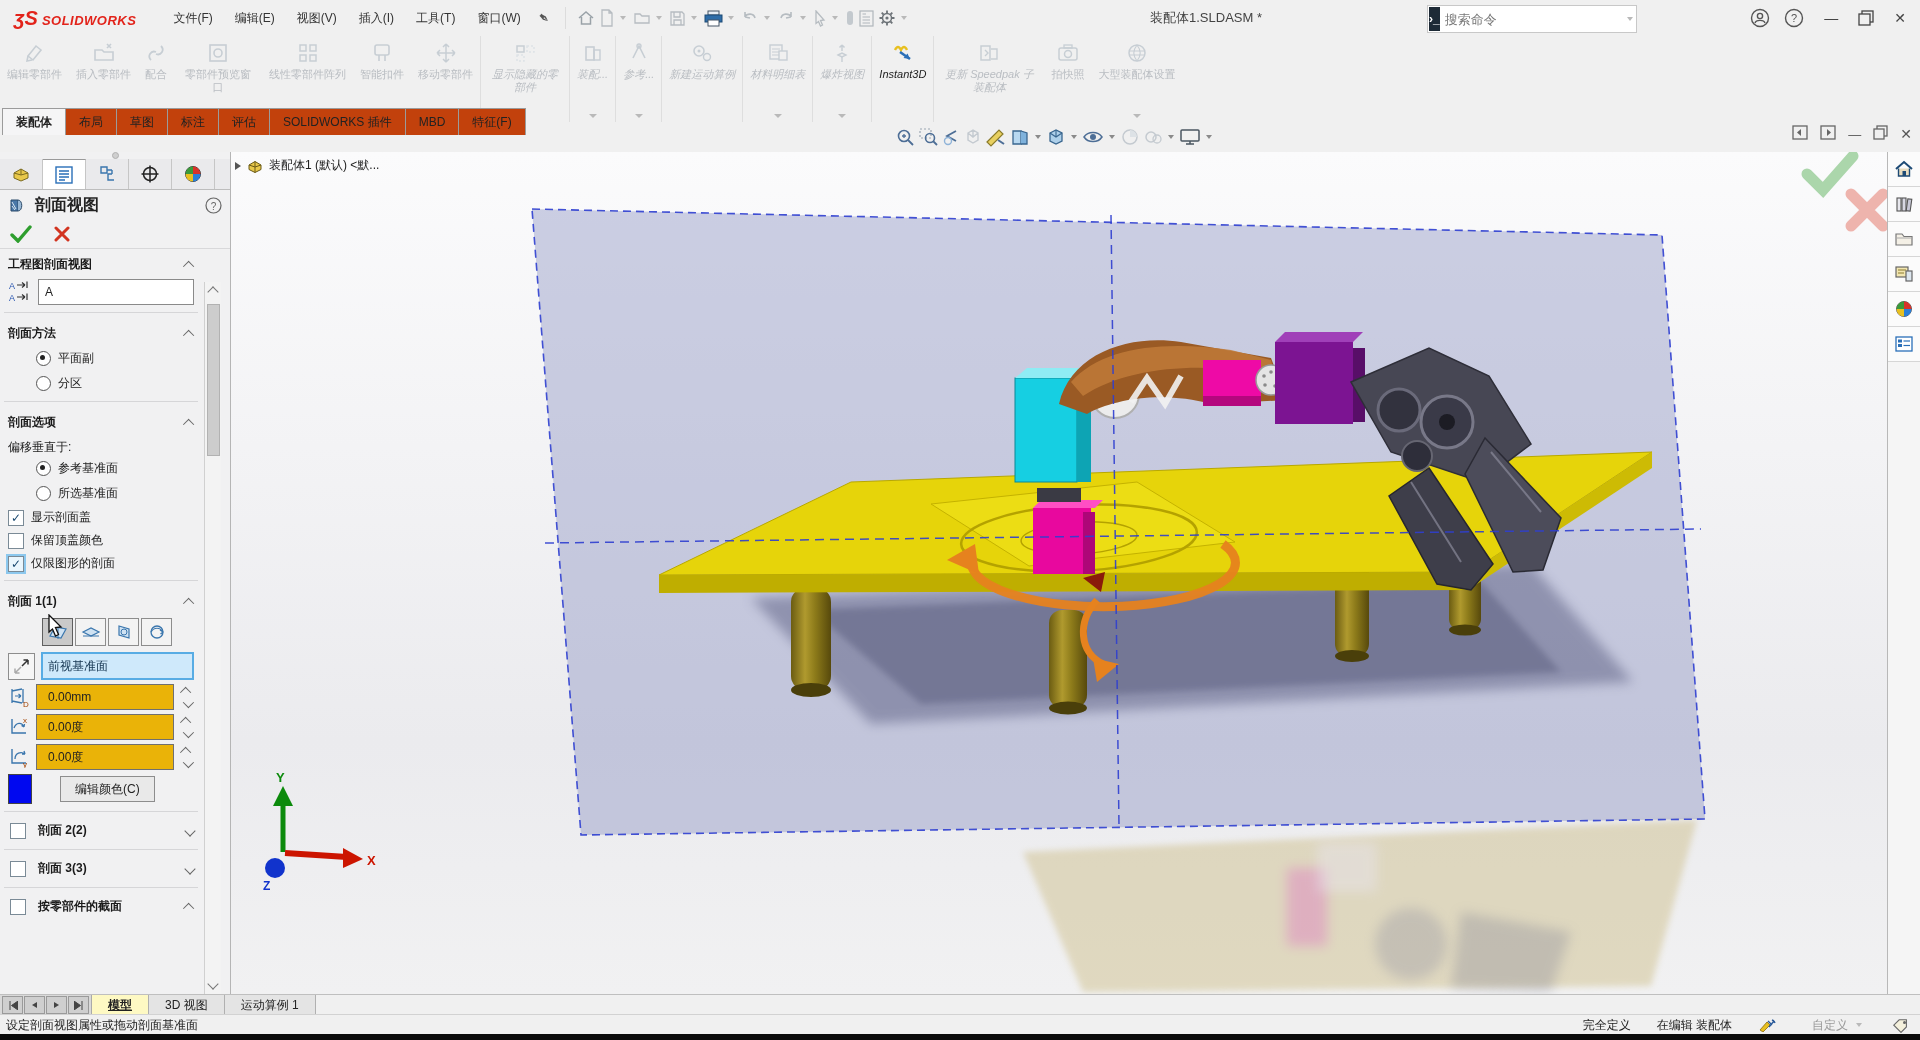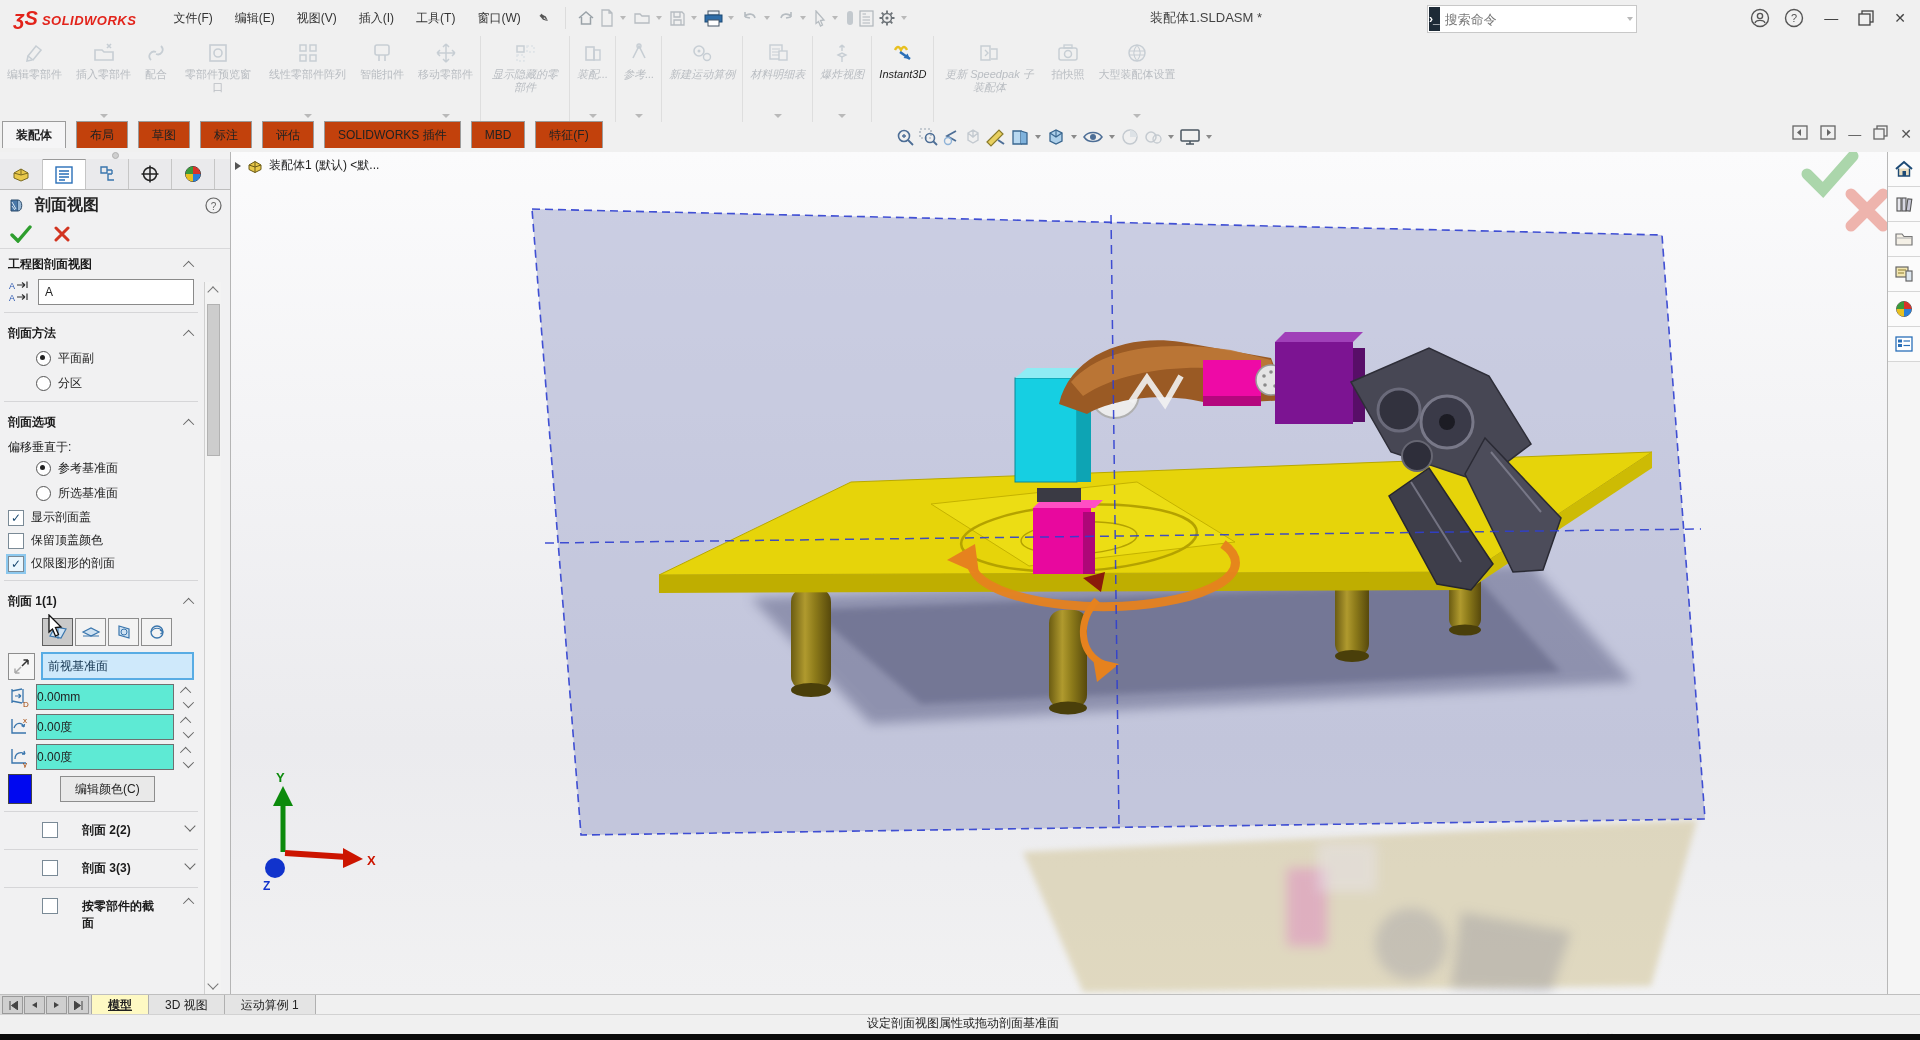--- a/index.html
+++ b/index.html
@@ -30,21 +30,21 @@
   .rbtn{display:flex;flex-direction:column;align-items:center;justify-content:flex-start;padding:6px 7px 2px 7px;text-align:center;color:#b9bdc2;line-height:13px;font-size:11px;position:relative;}
   .rbtn.sep{border-left:1px solid #dedede;font-style:italic;}
   .rbtn .lab{max-width:74px;}
   .rbtn.wide .lab{max-width:96px;}
   .rbtn.en{color:#222;}
   .ric{width:22px;height:22px;margin-bottom:4px;flex:none;}
   .ric svg{display:block;}
   .rcaret{width:0;height:0;border-left:4px solid transparent;border-right:4px solid transparent;border-top:4.5px solid #b9b9b9;position:absolute;bottom:4px;left:50%;margin-left:-4px;}
   
   .tabrow{position:absolute;left:0;top:122px;width:1920px;height:30px;background:#f0f0f0;border-bottom:1px solid #c9c9c9;}
-  .ctabs{position:absolute;left:2px;bottom:4px;display:flex;height:27px;gap:11px;}
+  .ctabs{position:absolute;left:2px;bottom:17px;display:flex;height:27px;}
   .ctab{border:1px solid #9b9b9b;border-bottom:none;background:#c2410c;padding:0 13px;display:flex;align-items:center;margin-right:-1px;color:#222;}
   .ctab.active{background:#f5f5f6;font-weight:bold;}
   .headsup{position:absolute;left:895px;top:2px;display:flex;align-items:center;gap:3px;height:26px;}
   .hicon{display:flex;align-items:center;}
   .hcaret{width:0;height:0;border-left:3.5px solid transparent;border-right:3.5px solid transparent;border-top:4px solid #8a8a8a;margin:0 2px;}
   .panectl{position:absolute;right:8px;top:3px;display:flex;align-items:center;gap:12px;color:#555;}
   
   .main{position:absolute;left:0;top:152px;width:1920px;height:842px;}
   
   .panel{position:absolute;left:0;top:0;width:230px;height:842px;background:#f1f1f2;border-right:1px solid #b5b5b5;}
@@ -70,26 +70,26 @@
   .rdo.sel::after{content:"";position:absolute;left:3px;top:3px;width:5px;height:5px;border-radius:50%;background:#222;}
   .cb-row{display:flex;align-items:center;gap:7px;padding:3px 8px;color:#222;}
   .cbx{width:14px;height:14px;border:1px solid #7a8a96;background:#fff;flex:none;display:flex;align-items:center;justify-content:center;color:#16466e;font-size:12px;font-weight:bold;line-height:1;}
   .cbx.focus{outline:2px solid #8cc8ee;background:#eaf6fd;}
   .plainlab{padding:4px 8px 0 8px;color:#222;}
   .viewbtns{display:flex;gap:2px;padding:4px 0 4px 42px;}
   .vbtn{width:29px;height:26px;border:1px solid #8d8d8d;background:#f3f3f3;display:flex;align-items:center;justify-content:center;}
   .vbtn.pressed{background:#c9c9c9;border-color:#5f5f5f;}
   .revbtn{width:25px;height:25px;border:1px solid #8d8d8d;background:#f6f6f6;display:flex;align-items:center;justify-content:center;flex:none;}
   .combo{flex:1;height:24px;background:#cfe9fb;border:2px solid #58ace4;display:flex;align-items:center;padding:0 5px;color:#12324e;}
-  .spin{flex:1;height:24px;background:#5eead4;border:1px solid #707070;display:flex;align-items:center;padding:0 0;color:#222;}
+  .spin{flex:1;height:24px;background:#eab308;border:1px solid #707070;display:flex;align-items:center;padding:0 11px;color:#222;}
   .spinarrows{display:flex;flex-direction:column;gap:5px;align-items:center;width:14px;flex:none;}
   .sico{width:22px;height:22px;flex:none;}
   .swatch{width:22px;height:28px;flex:none;border:1px solid #444;}
   .editcolor{height:24px;border:1px solid #8d8d8d;background:#e9e9e9;padding:0 14px;display:flex;align-items:center;color:#222;margin-left:22px;}
-  .colrow{display:flex;align-items:flex-start;gap:24px;padding:5px 8px;margin-left:32px;}
+  .colrow{display:flex;align-items:center;gap:12px;padding:5px 8px;}
   .colrow .cb2{width:14px;height:14px;border:1px solid #7a8a96;background:#fff;flex:none;margin-left:2px;}
   .colrow .lb{font-weight:bold;color:#1a1a1a;flex:1;}
   .pscroll{position:absolute;left:204px;top:130px;width:16px;bottom:0;background:#f3f3f3;border-left:1px solid #d0d0d0;}
   .psc-a{position:absolute;left:4px;width:7px;height:7px;border-left:1.6px solid #777;border-top:1.6px solid #777;}
   .psc-thumb{position:absolute;left:2px;top:22px;width:11px;height:150px;background:#cdcdcd;border:1px solid #b2b2b2;}
   .cursor-arrow{position:absolute;left:46px;top:462px;z-index:5;}
   
   .graphics{position:absolute;left:231px;top:0;width:1657px;height:842px;background:linear-gradient(#fbfbfc,#ebebee 70%,#f1f1f2);overflow:hidden;}
   .graphics svg.scene{position:absolute;left:0;top:0;}
   .flyout{position:absolute;left:4px;top:5px;display:flex;align-items:center;gap:5px;color:#222;}
@@ -97,21 +97,21 @@
   
   .taskpane{position:absolute;right:0;top:0;width:32px;height:842px;background:#f5f5f5;border-left:1px solid #b8b8b8;}
   .tp-cell{height:34px;display:flex;align-items:center;justify-content:center;border-bottom:1px solid #d6d6d6;background:#fbfbfb;}
   
   .bottomtabs{position:absolute;left:0;top:994px;width:1920px;height:20px;background:#f0f0f0;border-top:1px solid #bfbfbf;display:flex;align-items:stretch;}
   .navbtns{display:flex;align-items:center;gap:1px;padding:1px 2px;background:#d9d9d9;border-right:1px solid #aaa;}
   .nb{width:19px;height:16px;background:#cfcfcf;border:1px solid #9a9a9a;display:flex;align-items:center;justify-content:center;}
   .btab{border-right:1px solid #b0b0b0;padding:0 16px;display:flex;align-items:center;background:#e4e4e4;color:#222;}
   .btab.active{background:#fef9c3;font-weight:bold;text-decoration:underline;}
   
-  .statusbar{position:absolute;left:0;top:1014px;width:1920px;height:20px;background:#f0f0f0;border-top:1px solid #d2d2d2;display:flex;align-items:center;flex-direction:column;}
+  .statusbar{position:absolute;left:0;top:1014px;width:1920px;height:20px;background:#f0f0f0;border-top:1px solid #d2d2d2;display:flex;align-items:center;}
   .sb-msg{margin-left:6px;color:#222;}
   .sb-right{margin-left:auto;display:flex;align-items:center;gap:26px;margin-right:10px;color:#222;}
   .sb-custom{color:#9a9a9a;display:flex;align-items:center;gap:6px;margin-left:10px;}
   .blackstrip{position:absolute;left:0;top:1034px;width:1920px;height:6px;background:#0b0b0b;}
   .tri-r{width:0;height:0;border-top:3.5px solid transparent;border-bottom:3.5px solid transparent;border-left:5px solid #444;}
   .tri-l{width:0;height:0;border-top:3.5px solid transparent;border-bottom:3.5px solid transparent;border-right:5px solid #444;}
 </style>
 </head>
 <body>
 

